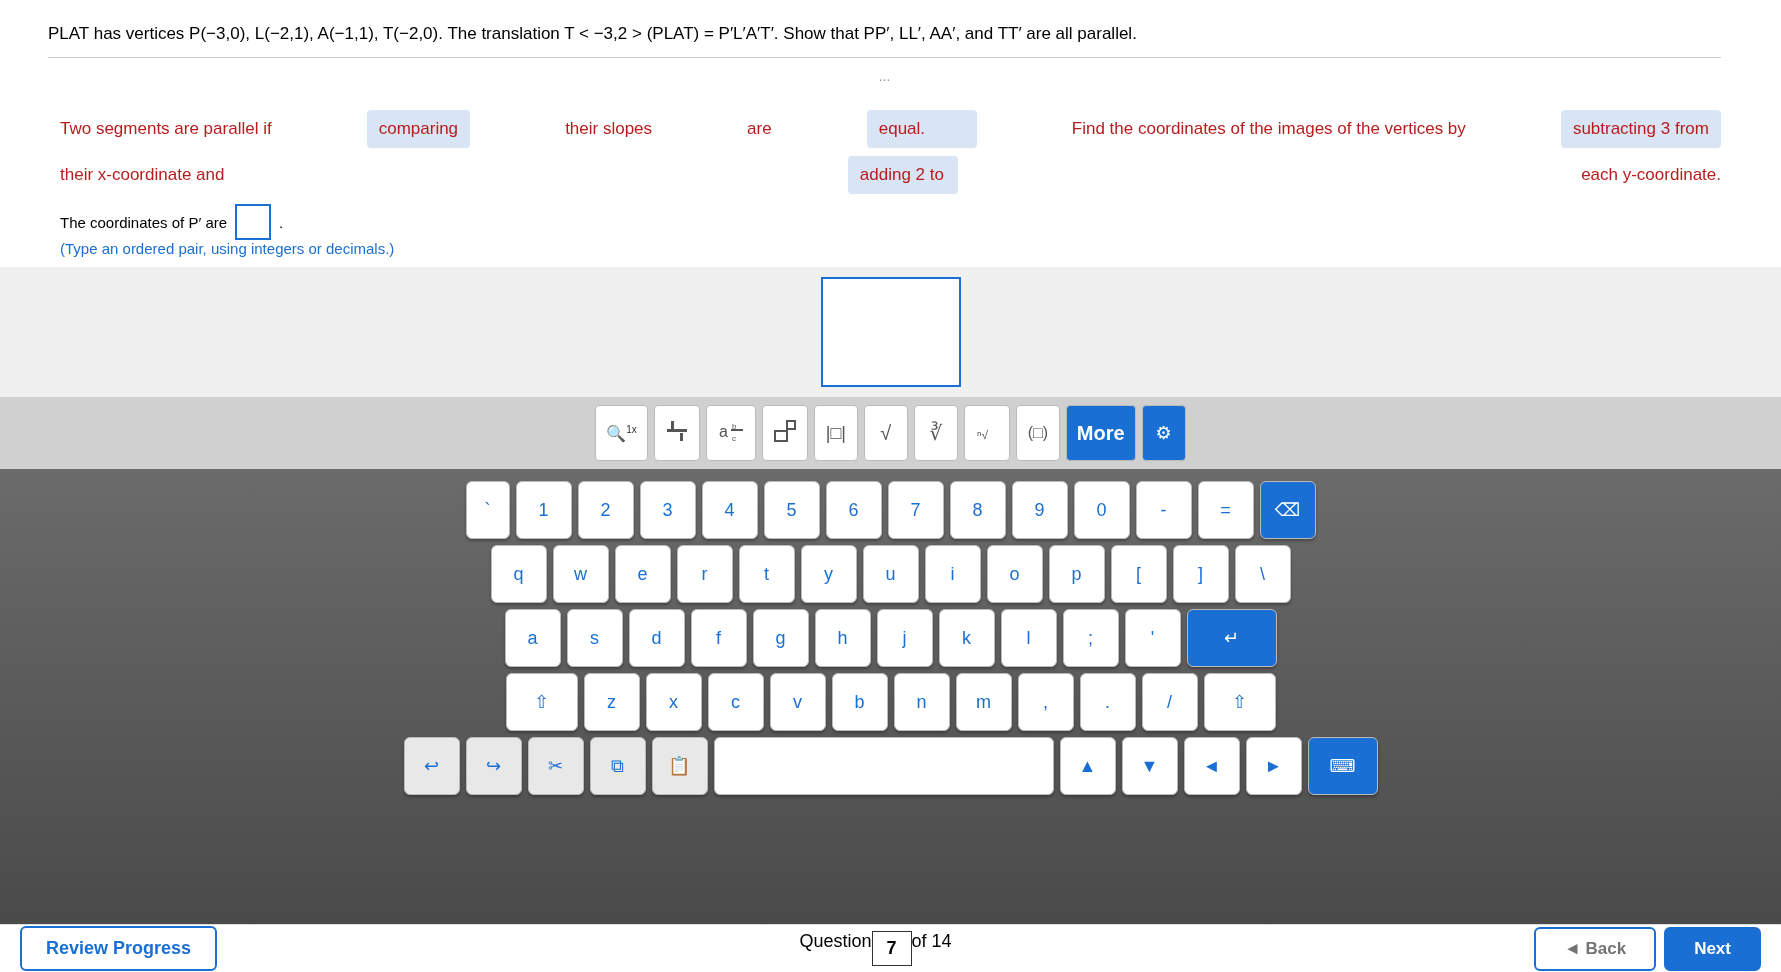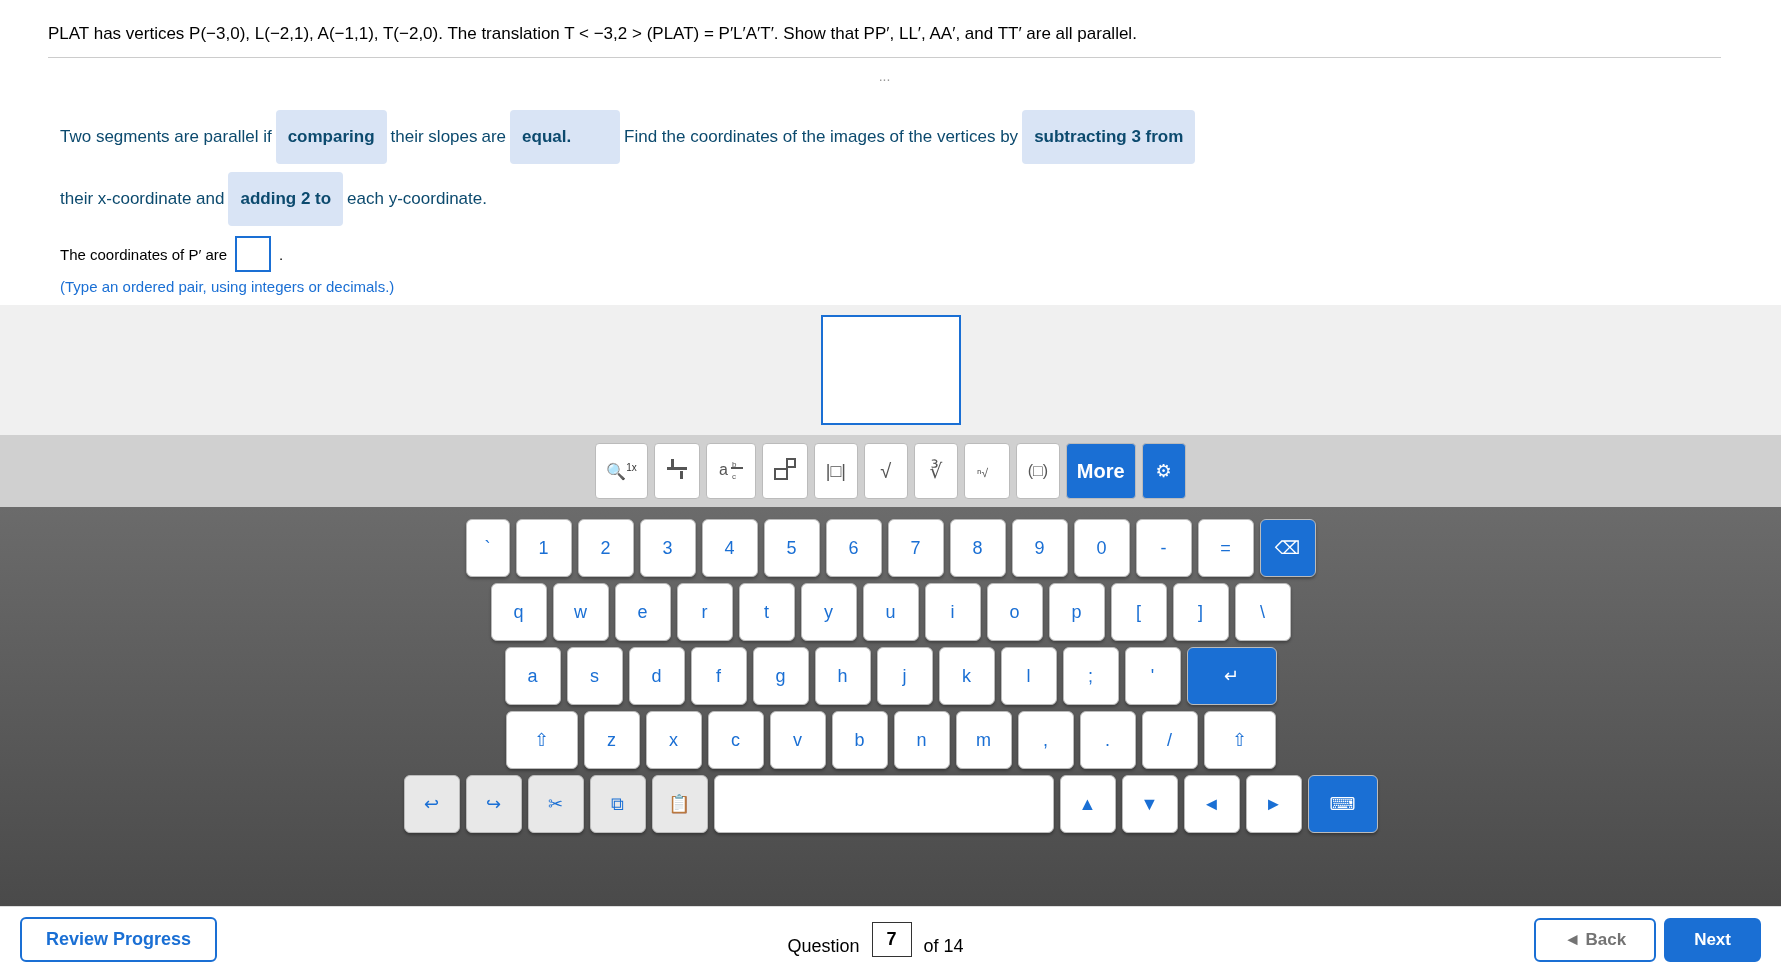--- a/index.html
+++ b/index.html
@@ -36,34 +36,34 @@
 
     
     .fill-area {
       padding: 10px 60px;
       background: #fff;
     }
     .fill-line {
       display: flex;
       align-items: center;
       flex-wrap: wrap;
-      gap: 4px;
+      gap: 12px;
       font-size: 17px;
-      color: #0c4a6e;
+      color: #b91c1c;
       margin-bottom: 8px;
       line-height: 2;
+      justify-content: space-between;
     }
     .fill-blank {
       background: #d9e4f5;
       border-radius: 4px;
-      padding: 10px 12px;
+      padding: 2px 12px;
       min-width: 80px;
       display: inline-block;
       font-size: 17px;
-      font-weight: bold;
     }
     .fill-blank-long {
       min-width: 160px;
     }
     .fill-blank-med {
       min-width: 110px;
     }
 
     .answer-input-line {
       display: flex;
@@ -75,21 +75,21 @@
     }
     .answer-box {
       width: 36px;
       height: 36px;
       border: 2px solid #1a6fd4;
       display: inline-block;
     }
     .hint-text {
       color: #1a6fd4;
       font-size: 15px;
-      margin-top: 6px;
+      margin-top: 0;
     }
 
     
     .input-display-area {
       display: flex;
       justify-content: center;
       align-items: center;
       padding: 10px;
       background: #f0f0f0;
       min-height: 120px;
@@ -192,36 +192,35 @@
     }
 
     
     .bottom-bar {
       background: #fff;
       border-top: 1px solid #ddd;
       display: flex;
       align-items: center;
       justify-content: space-between;
       padding: 10px 20px;
-      height: 66px;
+      height: 48px;
     }
     .review-btn {
       background: #fff;
       border: 2px solid #1a6fd4;
       color: #1a6fd4;
       font-size: 18px;
       font-weight: 600;
       padding: 10px 24px;
       border-radius: 6px;
       cursor: pointer;
     }
     .question-nav {
       display: flex;
-      align-items: flex-end;
-      gap: 12px;
+      align-items: flex-start;
       font-size: 18px;
       color: #000;
     }
     .question-number-box {
       border: 1px solid #333;
       padding: 6px 14px;
       font-size: 18px;
       font-weight: bold;
     }
     .nav-btns {

